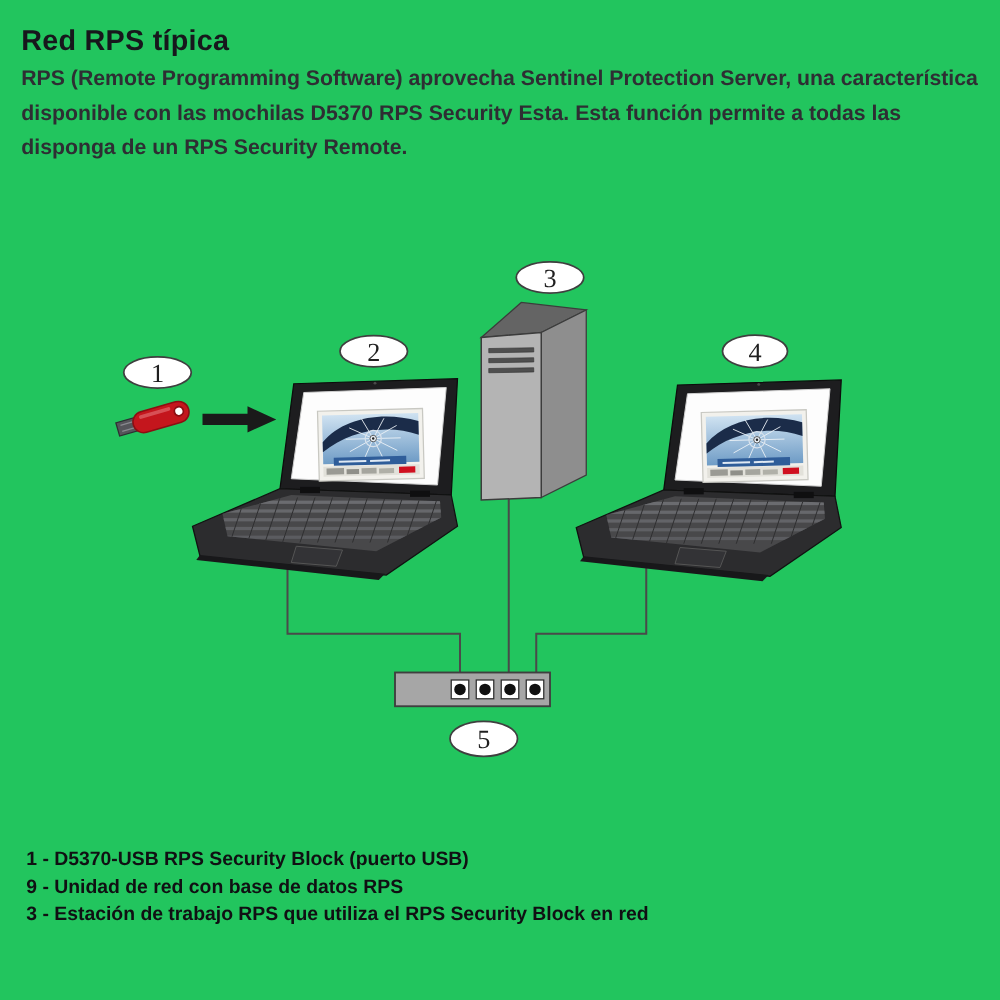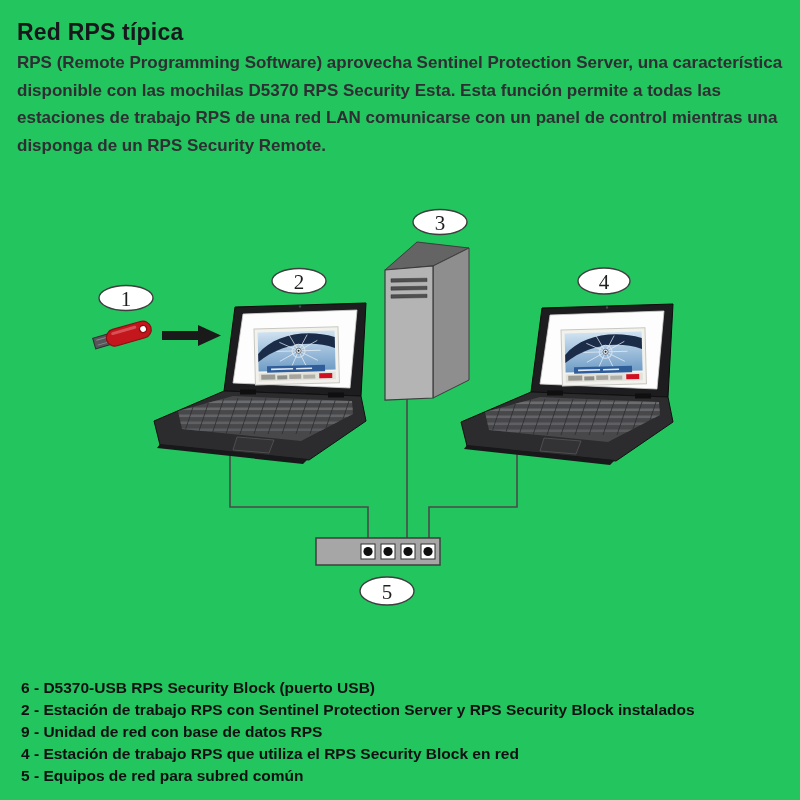--- a/index.html
+++ b/index.html
@@ -19,21 +19,20 @@
 </head>
 <body>
 
 <div id="page">
 
   <h1 id="title">Red RPS típica</h1>
 
   <div id="intro">
     <div class="pline">RPS (Remote Programming Software) aprovecha Sentinel Protection Server, una característica</div>
     <div class="pline">disponible con las mochilas D5370 RPS Security Esta. Esta función permite a todas las</div>
-    <div class="pline">estaciones de trabajo RPS de una red LAN comunicarse con un panel de control mientras una</div>
     <div class="pline">disponga de un RPS Security Remote.</div>
   </div>
 
   <svg id="diagram-svg" viewBox="0 0 800 660" xmlns="http://www.w3.org/2000/svg">
     <defs>
       <linearGradient id="sky" x1="0" y1="0" x2="0" y2="1">
         <stop offset="0" stop-color="#cfe2f1"></stop>
         <stop offset="1" stop-color="#6f9cc6"></stop>
       </linearGradient>
 
@@ -170,20 +169,18 @@
       <ellipse cx="604" cy="281" rx="26" ry="13" fill="#fff" stroke="#3f3f3f" stroke-width="1.4"></ellipse>
       <text class="callout-num" x="604" y="288.5" text-anchor="middle">4</text>
     </g>
     <g>
       <ellipse cx="387" cy="591" rx="27" ry="14" fill="#fff" stroke="#3f3f3f" stroke-width="1.4"></ellipse>
       <text class="callout-num" x="387" y="598.5" text-anchor="middle">5</text>
     </g>
   </svg>
 
   <div id="legend">
-    <div class="legend-item">6 - D5370-USB RPS Security Block (puerto USB)</div>
-    <div class="legend-item">2 - Estación de trabajo RPS con Sentinel Protection Server y RPS Security Block instalados</div>
+    <div class="legend-item">1 - D5370-USB RPS Security Block (puerto USB)</div>
     <div class="legend-item">9 - Unidad de red con base de datos RPS</div>
-    <div class="legend-item">4 - Estación de trabajo RPS que utiliza el RPS Security Block en red</div>
-    <div class="legend-item">5 - Equipos de red para subred común</div>
+    <div class="legend-item">3 - Estación de trabajo RPS que utiliza el RPS Security Block en red</div>
   </div>
 
 </div>
 
 </body></html>

